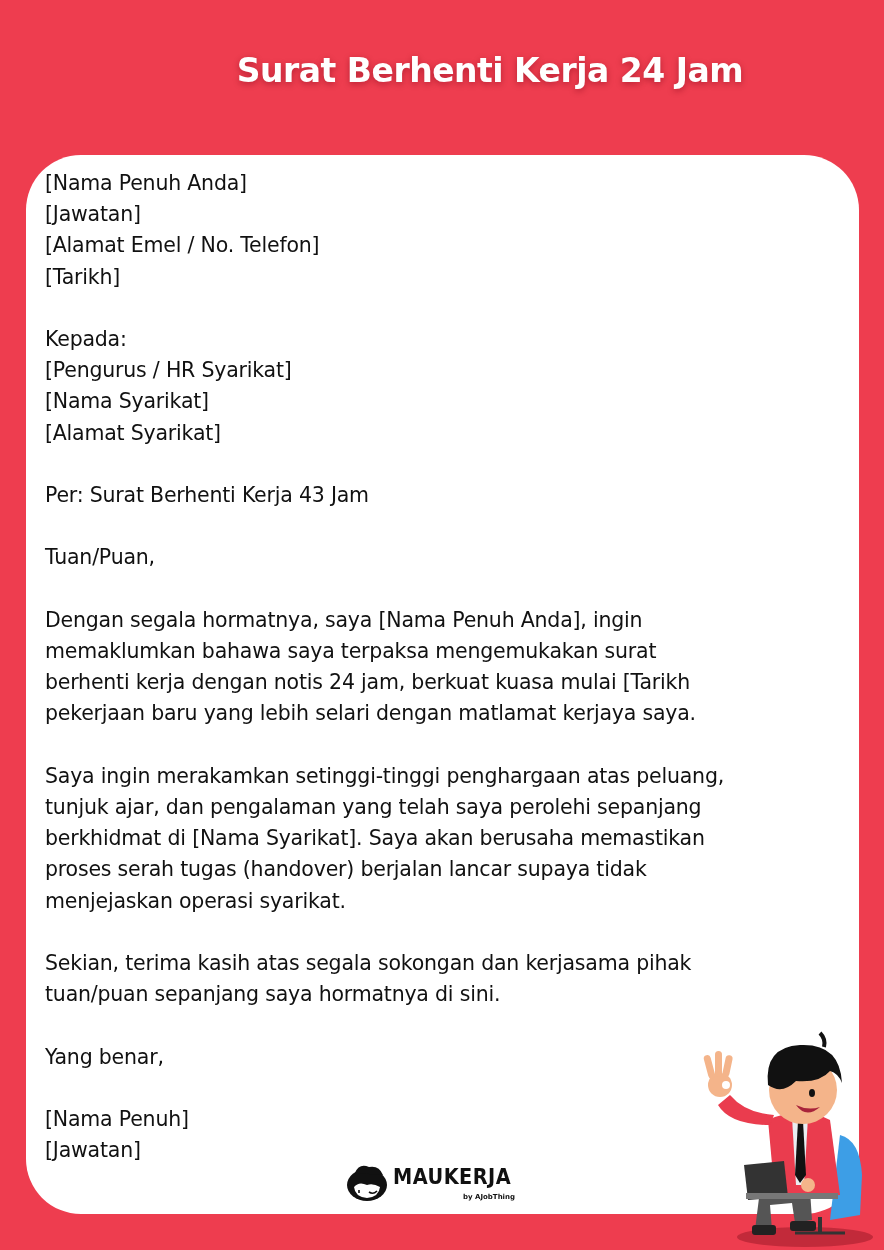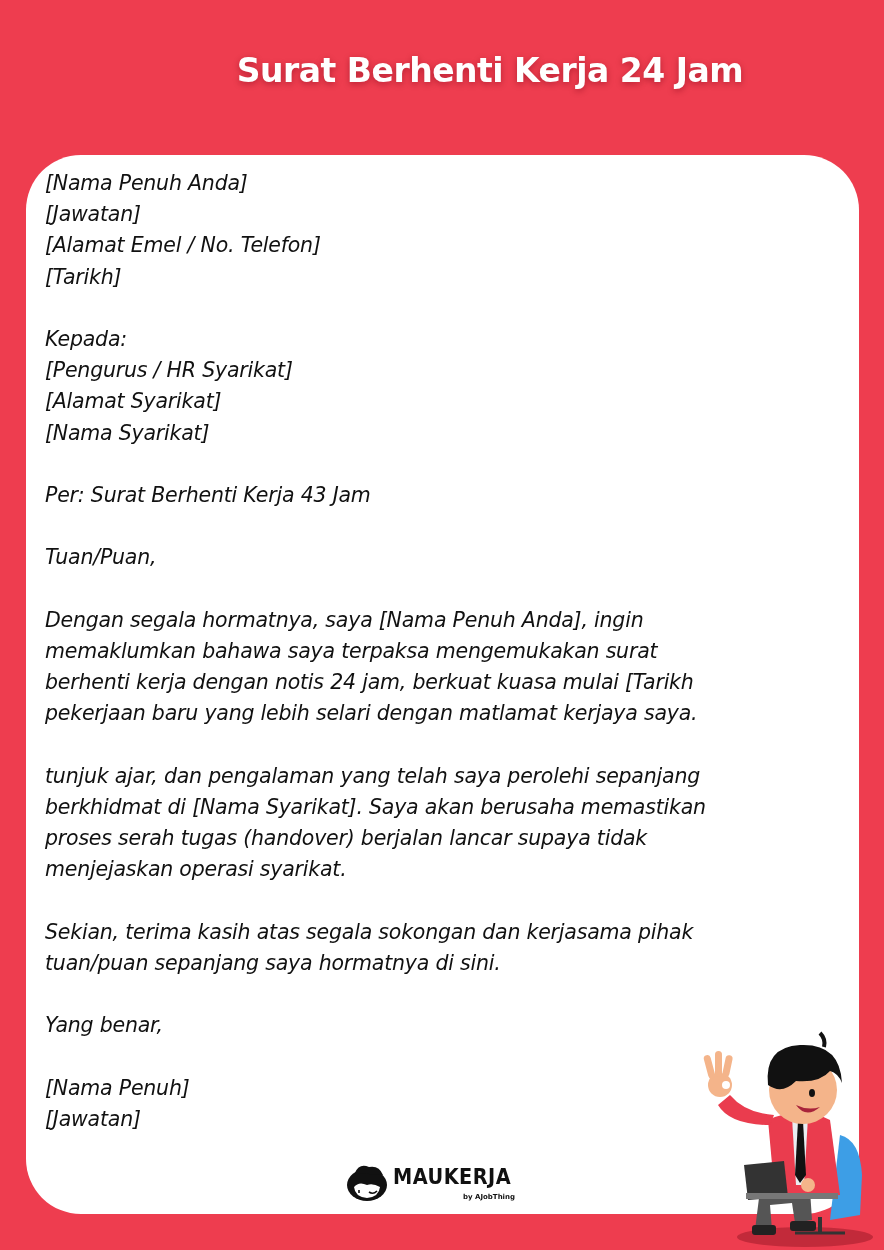--- a/index.html
+++ b/index.html
@@ -17,21 +17,21 @@
     text-shadow:0 2px 6px rgba(120,0,20,0.45);
     padding-left:48px;
   }
   .card {
     position:absolute; left:26px; top:155px; width:833px; height:1059px;
     background:#fff; border-radius:55px;
   }
   .letter {
     position:absolute; left:45px; top:168px; width:810px;
     color:#111; font-family:"DejaVu Sans", sans-serif;
-    font-size:20.5px; line-height:31.2px; letter-spacing:-0.2px;font-style:italic;
+    font-size:20.5px; line-height:31.2px; letter-spacing:-0.2px;
   }
   .line { display:block; white-space:nowrap; }
   .gap { display:block; height:31.2px; }
   .logo {
     position:absolute; left:345px; top:1163px; height:40px; width:200px;
   }
   .logo-text {
     position:absolute; left:48px; top:2px; font-family:"DejaVu Sans", sans-serif;
     font-size:21px; font-weight:bold; letter-spacing:0.5px; color:#111;
     transform:scaleX(0.92); transform-origin:left;
@@ -56,36 +56,37 @@
   <div>
     <span class="line">[Nama Penuh Anda]</span>
     <span class="line">[Jawatan]</span>
     <span class="line">[Alamat Emel / No. Telefon]</span>
     <span class="line">[Tarikh]</span>
   </div>
   <span class="gap"></span>
   <div>
     <span class="line">Kepada:</span>
     <span class="line">[Pengurus / HR Syarikat]</span>
+    <span class="line">[Nama Syarikat]</span>
     <span class="line">[Alamat Syarikat]</span>
-    <span class="line">[Nama Syarikat]</span>
   </div>
   <span class="gap"></span>
   <span class="line">Per: Surat Berhenti Kerja 43 Jam</span>
   <span class="gap"></span>
   <span class="line">Tuan/Puan,</span>
   <span class="gap"></span>
   <div>
     <span class="line">Dengan segala hormatnya, saya [Nama Penuh Anda], ingin</span>
     <span class="line">memaklumkan bahawa saya terpaksa mengemukakan surat</span>
     <span class="line">berhenti kerja dengan notis 24 jam, berkuat kuasa mulai [Tarikh</span>
     <span class="line">pekerjaan baru yang lebih selari dengan matlamat kerjaya saya.</span>
   </div>
   <span class="gap"></span>
   <div>
+    <span class="line">Saya ingin merakamkan setinggi-tinggi penghargaan atas peluang,</span>
     <span class="line">tunjuk ajar, dan pengalaman yang telah saya perolehi sepanjang</span>
     <span class="line">berkhidmat di [Nama Syarikat]. Saya akan berusaha memastikan</span>
     <span class="line">proses serah tugas (handover) berjalan lancar supaya tidak</span>
     <span class="line">menjejaskan operasi syarikat.</span>
   </div>
   <span class="gap"></span>
   <div>
     <span class="line">Sekian, terima kasih atas segala sokongan dan kerjasama pihak</span>
     <span class="line">tuan/puan sepanjang saya hormatnya di sini.</span>
   </div>

